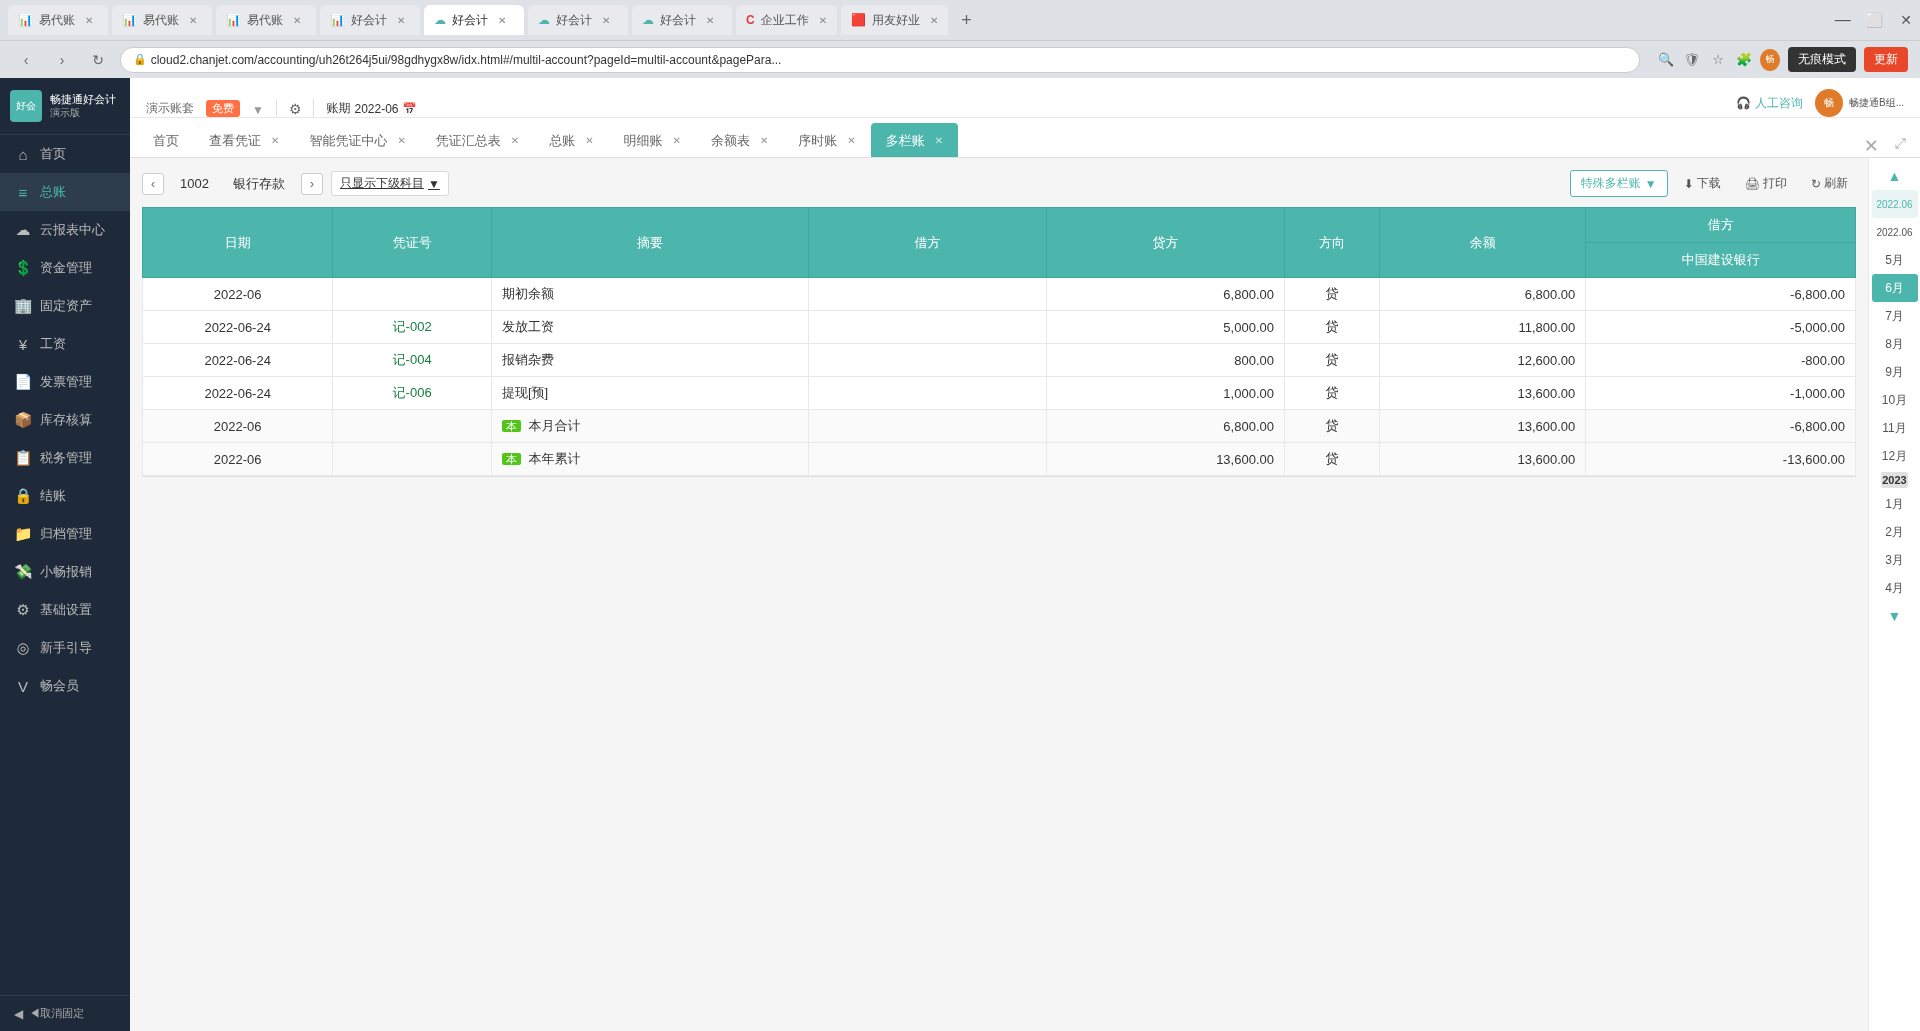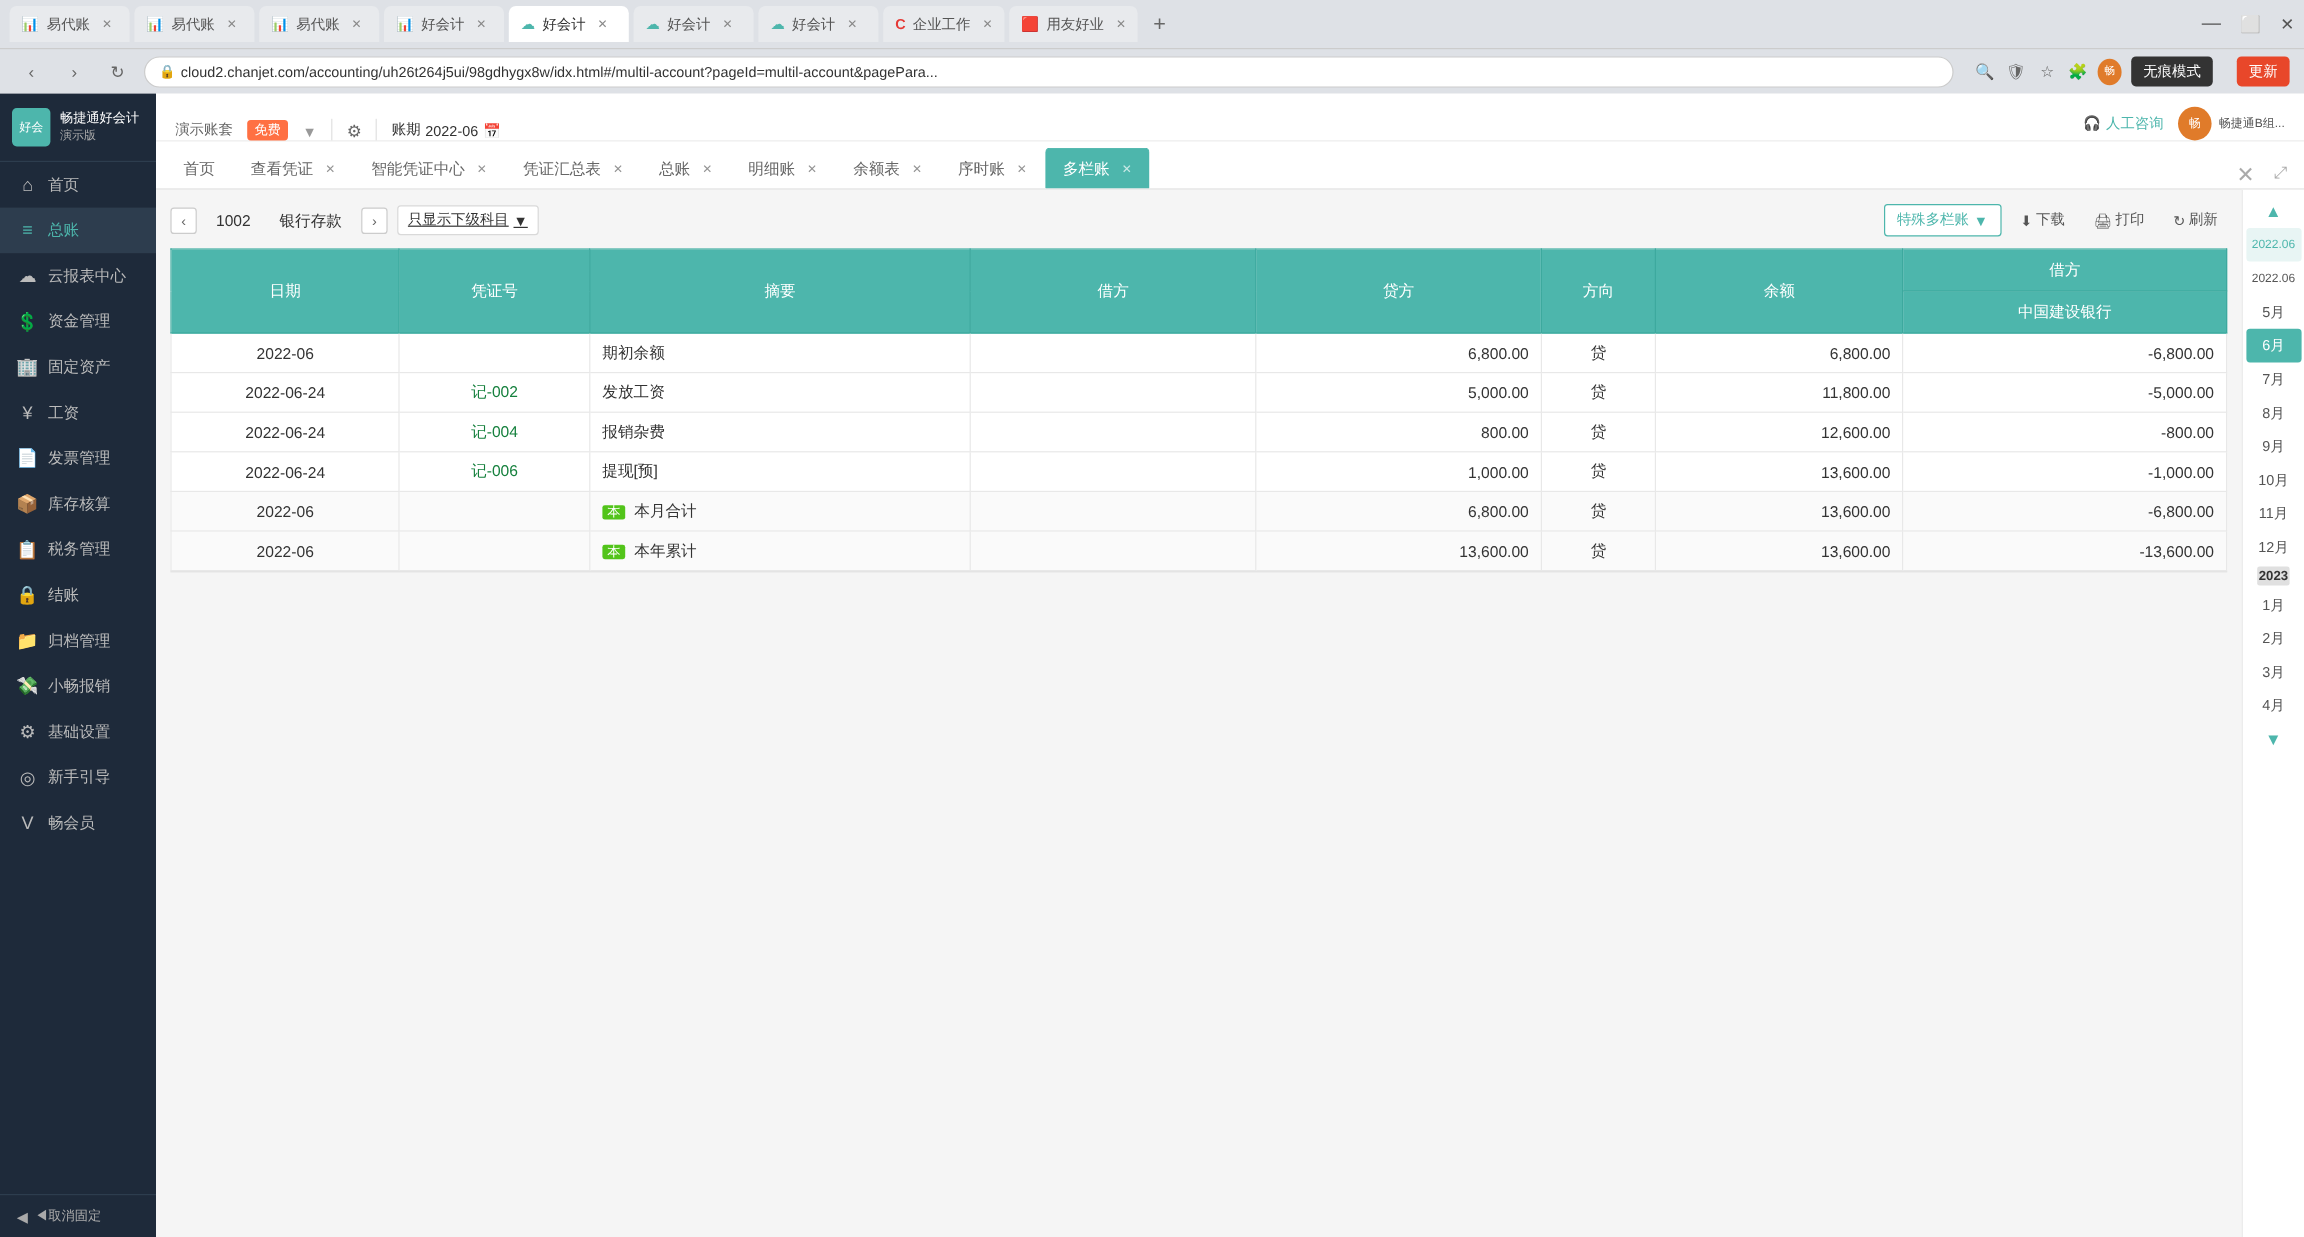--- a/index.html
+++ b/index.html
@@ -11,21 +11,21 @@
     .tab.active { background: #fff; color: #333; }
     .tab-close { font-size: 10px; color: #888; cursor: pointer; margin-left: 4px; }
     .tab-new { width: 28px; height: 28px; display: flex; align-items: center; justify-content: center; border-radius: 50%; cursor: pointer; color: #666; font-size: 18px; }
 
     
     .address-bar-row { background: #dee1e6; height: 38px; display: flex; align-items: center; padding: 0 12px; gap: 8px; border-top: 1px solid #ccc; }
     .nav-btn { width: 28px; height: 28px; display: flex; align-items: center; justify-content: center; border-radius: 50%; cursor: pointer; color: #666; font-size: 14px; }
     .address-bar { flex: 1; height: 26px; background: #fff; border-radius: 13px; display: flex; align-items: center; padding: 0 12px; font-size: 12px; color: #333; border: 1px solid #ccc; }
     .address-bar-icons { display: flex; gap: 6px; margin-left: 8px; }
     .addr-icon { width: 20px; height: 20px; display: flex; align-items: center; justify-content: center; cursor: pointer; color: #666; font-size: 13px; }
-    .update-btn { background: #e8472a; color: #fff; border-radius: 4px; padding: 4px 10px; font-size: 12px; cursor: pointer; margin-left: 12px; }
+    .update-btn { background: #e8472a; color: #fff; border-radius: 4px; padding: 4px 10px; font-size: 12px; cursor: pointer; margin-left: 0; }
     .wuma-btn { background: #333; color: #fff; border-radius: 4px; padding: 4px 10px; font-size: 12px; cursor: pointer; }
     .user-avatar { width: 28px; height: 28px; border-radius: 50%; background: #e07b2a; display: flex; align-items: center; justify-content: center; font-size: 10px; color: #fff; cursor: pointer; }
     .user-name-label { font-size: 10px; color: #555; max-width: 60px; overflow: hidden; text-overflow: ellipsis; white-space: nowrap; }
 
     
     .app-container { display: flex; height: calc(1031px - 78px); }
 
     
     .sidebar { width: 130px; background: #1e2a3a; color: #ccc; display: flex; flex-direction: column; flex-shrink: 0; overflow-y: auto; }
     .sidebar-header { padding: 12px 10px; border-bottom: 1px solid #2d3d4e; display: flex; align-items: center; gap: 8px; }

